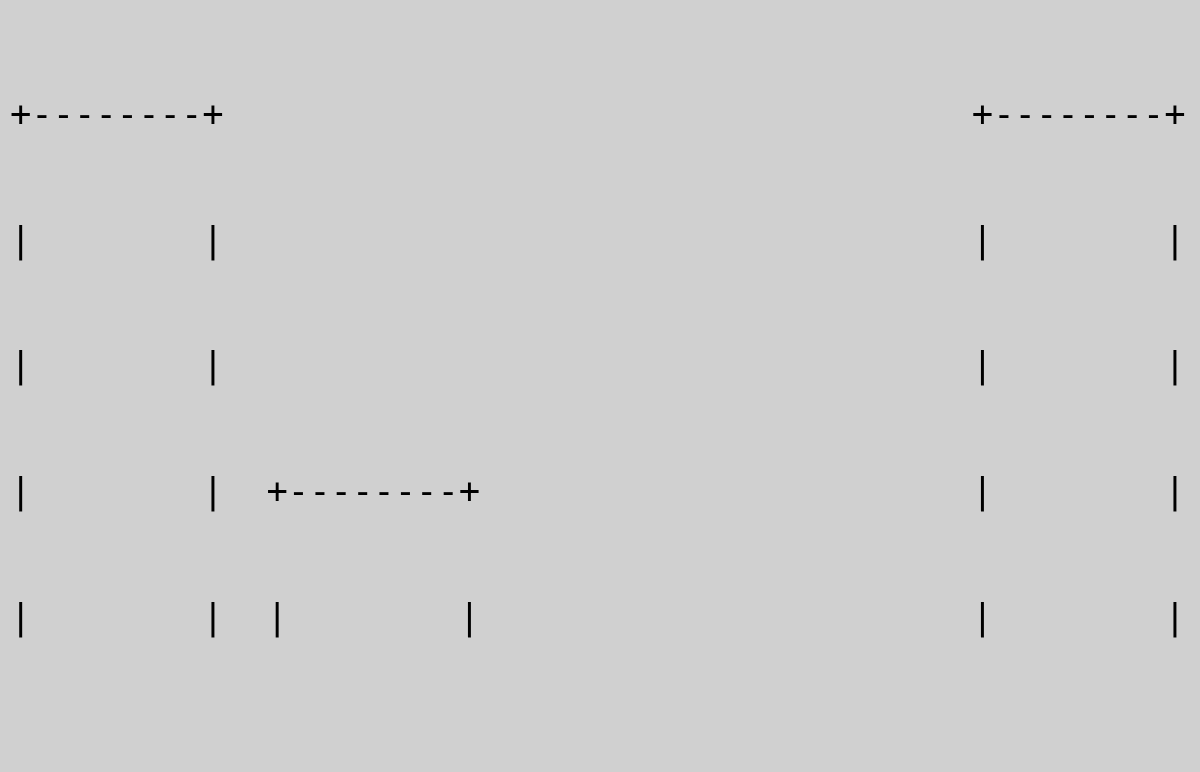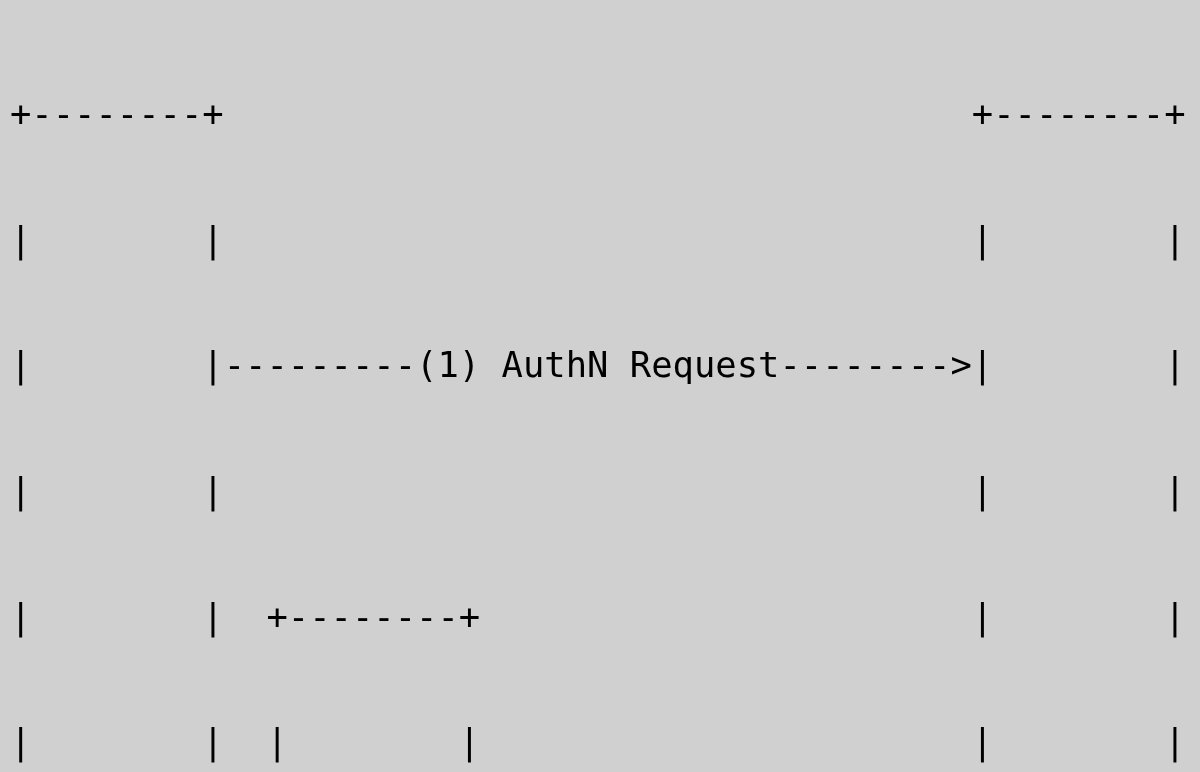--- a/index.html
+++ b/index.html
@@ -26,21 +26,20 @@
     height: 41.9px;
   }
 </style>
 </head>
 <body>
 
 <div class="screen">
   <div class="ascii">
     <div class="row">+--------+                                   +--------+</div>
     <div class="row">|        |                                   |        |</div>
-    <div class="row">|        |---------(1) AuthN Request--------&gt;|        |</div>
     <div class="row">|        |                                   |        |</div>
     <div class="row">|        |  +--------+                       |        |</div>
     <div class="row">|        |  |        |                       |        |</div>
     
     
     
     
     
     
     

